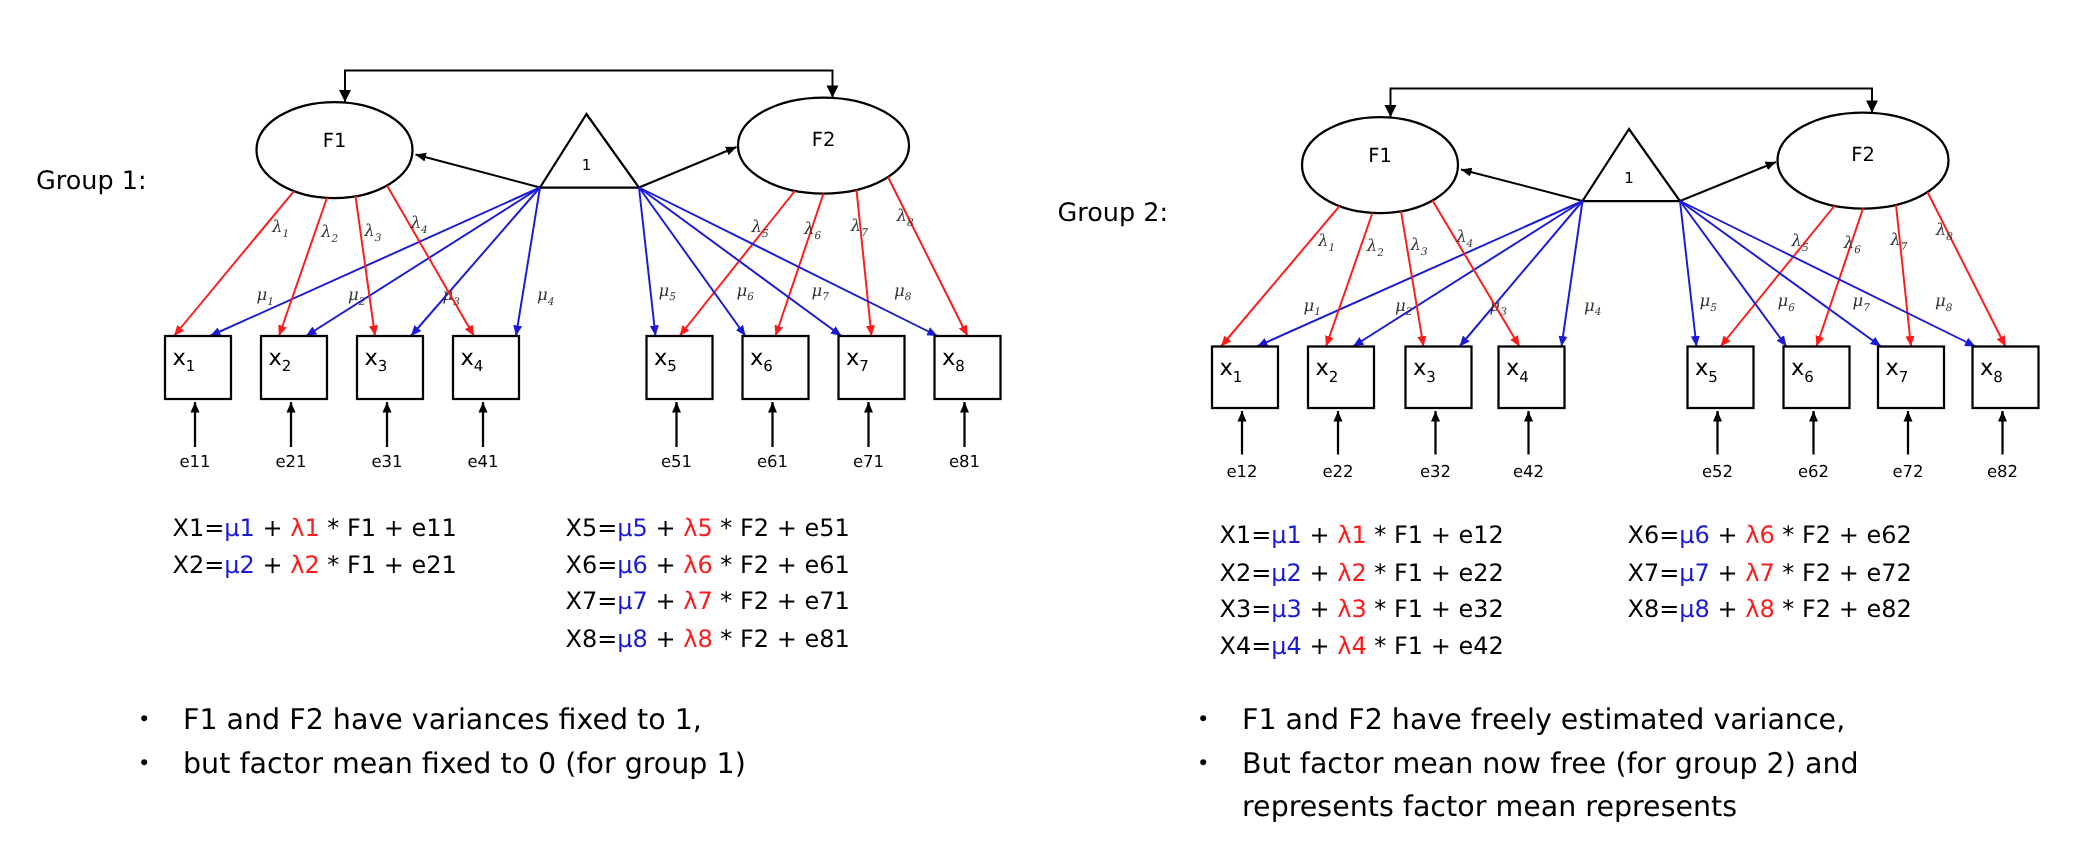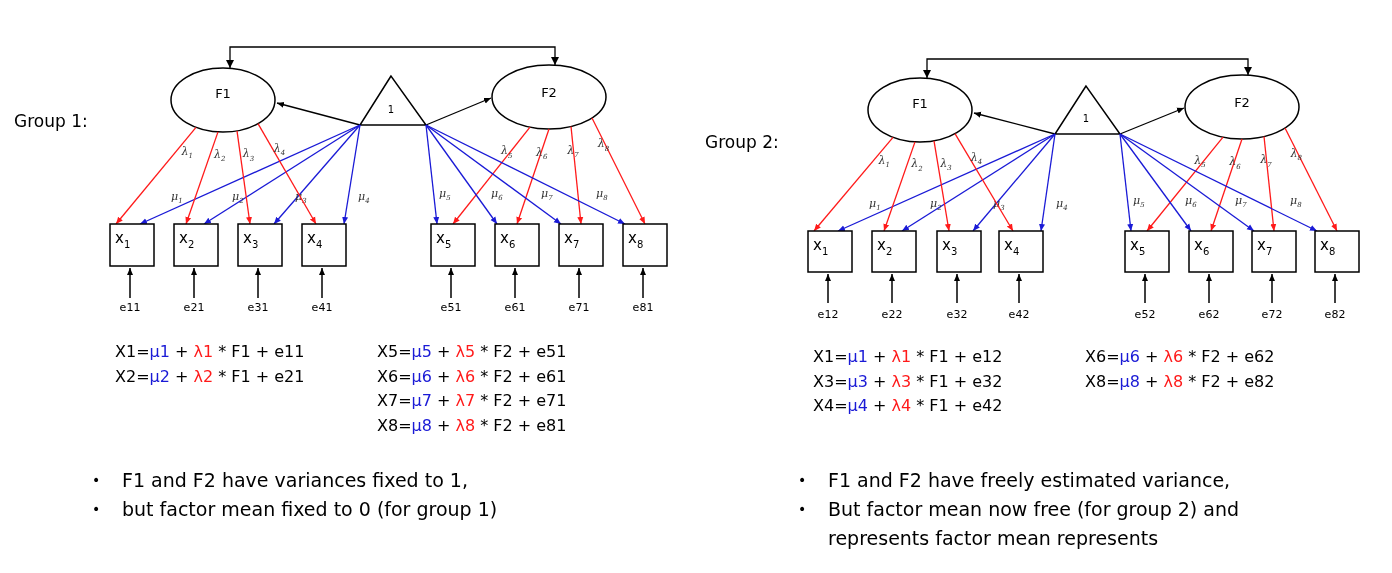--- a/index.html
+++ b/index.html
@@ -12,21 +12,21 @@
   .mu { color:#1a1ad6; }
   .lam { color:#ff1a1a; }
   .bullets { position:absolute; font-size:19px; line-height:29px; margin:0; padding:0; list-style:none; }
   .bullets li { position:relative; padding-left:30px; }
   .bullets li .dot { position:absolute; left:0; top:0; font-size:14px; }
   .bullets li .cont { display:block; }
 </style>
 </head>
 <body>
 
-<div class="group-label" style="left:14px; top:111px;text-align:right;">Group 1:</div>
+<div class="group-label" style="left:24px; top:111px;text-align:right;">Group 1:</div>
 <div class="group-label" style="left:705px; top:132px;">Group 2:</div>
 
 <svg class="diagram" id="diagram" width="1392" height="573" viewBox="0 0 1392 573">
   <defs>
     <marker id="ah-black" markerWidth="8" markerHeight="8" refX="7" refY="4" orient="auto" markerUnits="userSpaceOnUse">
       <path d="M0,1 L7,4 L0,7 Z" fill="#000"></path>
     </marker>
     <marker id="ah-red" markerWidth="8" markerHeight="8" refX="7" refY="4" orient="auto" markerUnits="userSpaceOnUse">
       <path d="M0,1 L7,4 L0,7 Z" fill="#ff1a1a"></path>
     </marker>
@@ -196,25 +196,27 @@
   </div>
 <div class="eq-block" style="left:377px; top:340px;" id="eq-0-right">
     <div class="eq-line"><span>X5=</span><span class="mu">μ5</span><span> + </span><span class="lam">λ5</span><span> * F2 + e51</span></div>
     <div class="eq-line"><span>X6=</span><span class="mu">μ6</span><span> + </span><span class="lam">λ6</span><span> * F2 + e61</span></div>
     <div class="eq-line"><span>X7=</span><span class="mu">μ7</span><span> + </span><span class="lam">λ7</span><span> * F2 + e71</span></div>
     <div class="eq-line"><span>X8=</span><span class="mu">μ8</span><span> + </span><span class="lam">λ8</span><span> * F2 + e81</span></div>
   </div>
 
 <div class="eq-block" style="left:813px; top:345px;" id="eq-1-left">
     <div class="eq-line"><span>X1=</span><span class="mu">μ1</span><span> + </span><span class="lam">λ1</span><span> * F1 + e12</span></div>
+    <div class="eq-line"><span>X2=</span><span class="mu">μ2</span><span> + </span><span class="lam">λ2</span><span> * F1 + e22</span></div>
     <div class="eq-line"><span>X3=</span><span class="mu">μ3</span><span> + </span><span class="lam">λ3</span><span> * F1 + e32</span></div>
     <div class="eq-line"><span>X4=</span><span class="mu">μ4</span><span> + </span><span class="lam">λ4</span><span> * F1 + e42</span></div>
   </div>
 <div class="eq-block" style="left:1085px; top:345px;" id="eq-1-right">
     <div class="eq-line"><span>X6=</span><span class="mu">μ6</span><span> + </span><span class="lam">λ6</span><span> * F2 + e62</span></div>
+    <div class="eq-line"><span>X7=</span><span class="mu">μ7</span><span> + </span><span class="lam">λ7</span><span> * F2 + e72</span></div>
     <div class="eq-line"><span>X8=</span><span class="mu">μ8</span><span> + </span><span class="lam">λ8</span><span> * F2 + e82</span></div>
   </div>
 
 <ul class="bullets" style="left:92px; top:466px;" id="bul-0">
     <li><span class="dot">•</span><span>F1 and F2 have variances fixed to 1,</span></li>
     <li><span class="dot">•</span><span>but factor mean fixed to 0 (for group 1)</span></li>
   </ul>
 <ul class="bullets" style="left:798px; top:466px;" id="bul-1">
     <li><span class="dot">•</span><span>F1 and F2 have freely estimated variance,</span></li>
     <li><span class="dot">•</span><span>But factor mean now free (for group 2) and</span><span class="cont">represents factor mean represents</span></li>

